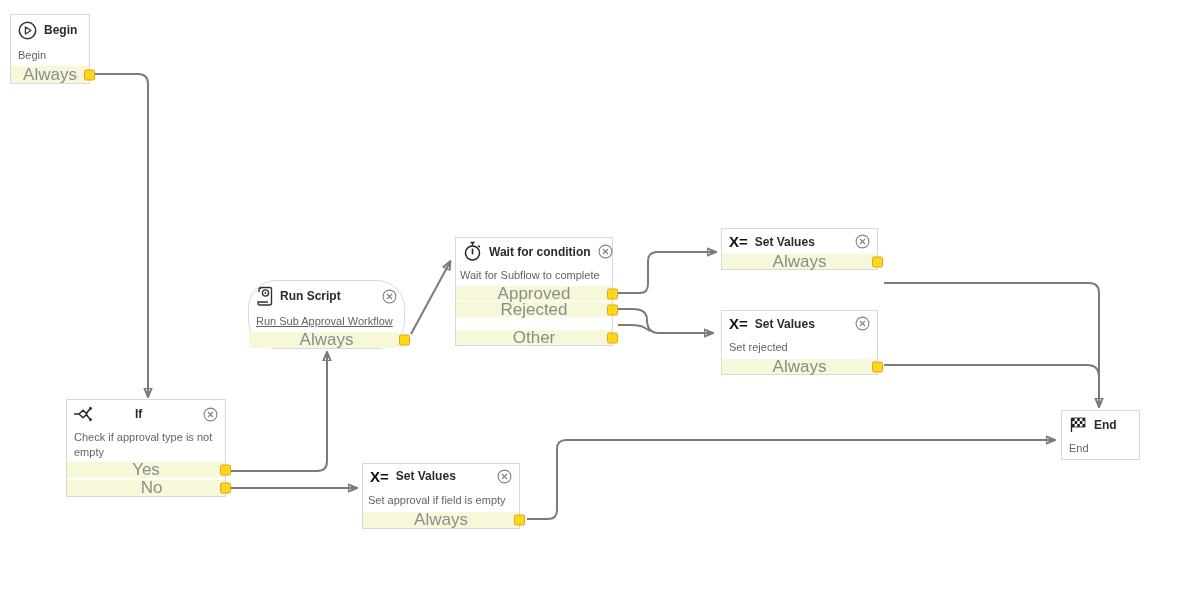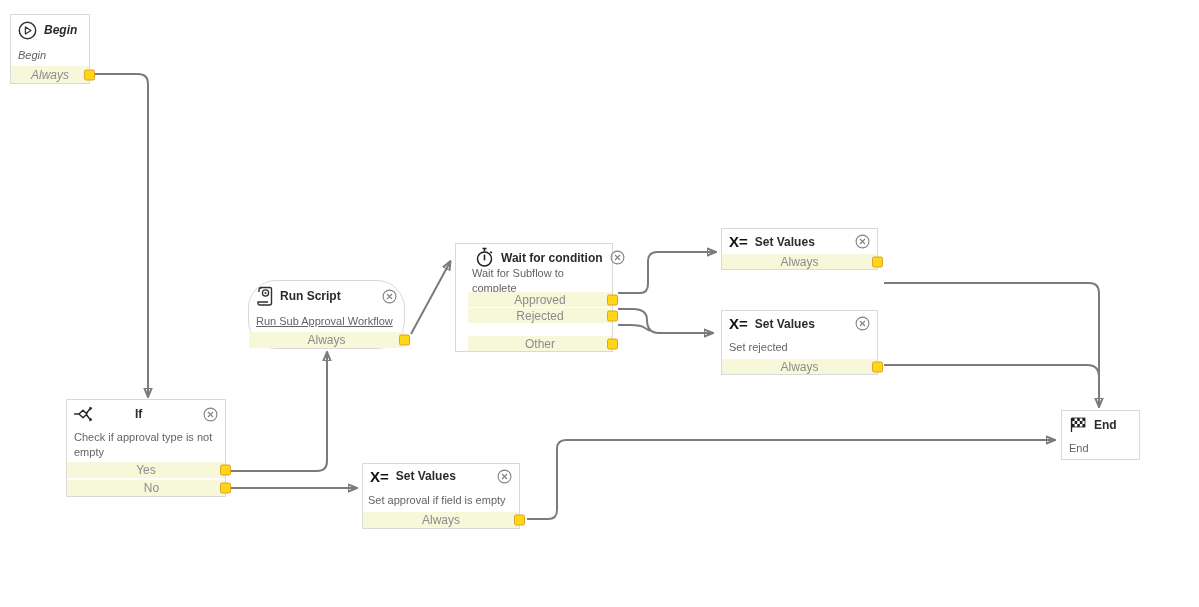--- a/index.html
+++ b/index.html
@@ -16,21 +16,21 @@
   .hdr { display:flex; align-items:center; gap:7px; padding:0 7px; }
   .title { font-weight:bold; font-size:12px; color:#2b2b2b; white-space:nowrap; }
   .close { margin-left:auto; display:flex; cursor:pointer; flex:0 0 auto; }
   .desc {
     font-size:11px; color:#646464; padding:0 7px; box-sizing:border-box;
     display:flex; align-items:center; line-height:15px;
   }
   .row {
     position:relative; background:#f7f7d9; display:flex;
     align-items:center; justify-content:center;
-    font-size:12px; color:#8c8c8c; cursor:pointer;
+    font-size:17px; color:#8c8c8c; cursor:pointer;
   }
   .row + .row { margin-top:2px; }
   .sq {
     position:absolute; right:-6px; top:50%; transform:translateY(-50%);
     width:9px; height:9px; background:#ffd712; border:1px solid #dfa22e;
     border-radius:2px; cursor:crosshair;
   }
   .ic { display:flex; flex:0 0 auto; }
   .xeq { font-weight:800; font-size:15px; color:#111; letter-spacing:0px; flex:0 0 auto; }
 </style>
@@ -50,21 +50,21 @@
     <path d="M231,488 H356" marker-end="url(#arw)"></path>
     <path d="M411,334 L450,262" marker-end="url(#arw)"></path>
     <path d="M618,293 H640 Q648,293 648,284 V261 Q648,252 658,252 H715" marker-end="url(#arw)"></path>
     <path d="M618,309 H633 Q647,309 647,320 Q647,333 659,333 H712" marker-end="url(#arw)"></path>
     <path d="M618,325 H630 Q641,325 645,328 L650,331"></path>
     <path d="M884,283 H1089 Q1099,283 1099,293 V406" marker-end="url(#arw)"></path>
     <path d="M884,365 H1087 Q1099,365 1099,377 V392"></path>
     <path d="M527,519 H548 Q557,519 557,510 V449 Q557,440 566,440 H1054" marker-end="url(#arw)"></path>
   </svg>
 
-  <div class="node" style="left:10px;top:14px;width:80px;font-style:italic;">
+  <div class="node" style="left:10px;top:14px;width:80px;">
     <div class="hdr" style="height:30px;">
       <span class="ic">
         <svg width="19" height="19" viewBox="0 0 19 19">
             <circle cx="9.5" cy="9.5" r="8.2" fill="none" stroke="#333" stroke-width="1.5"></circle>
             <path d="M7.4,6 L13,9.5 L7.4,13 Z" fill="none" stroke="#333" stroke-width="1.3" stroke-linejoin="round"></path>
           </svg>
       </span>
       <span class="title">Begin</span>
     </div>
     <div class="desc" style="height:21px;">Begin</div>
@@ -123,21 +123,21 @@
           </svg>
       </span>
     </div>
     <div class="desc" style="height:21px;text-decoration:underline;">Run Sub Approval Workflow</div>
     <div class="row" style="height:16px;">
       <span>Always</span>
       <span class="sq"></span>
     </div>
   </div>
 
-  <div class="node" style="left:455px;top:243px;width:158px;padding-left:12px;">
+  <div class="node" style="left:455px;top:237px;width:158px;">
     <div class="hdr" style="height:27px;">
       <span class="ic">
         <svg width="19" height="21" viewBox="0 0 19 21">
             <circle cx="9.5" cy="12" r="7" fill="none" stroke="#222" stroke-width="1.5"></circle>
             <path d="M7.5,1.5 H11.5 M9.5,1.8 V4.6" stroke="#222" stroke-width="1.5" fill="none"></path>
             <path d="M15.3,4.6 L16.8,6.1" stroke="#222" stroke-width="1.5"></path>
             <path d="M9.5,12 V7.6" stroke="#222" stroke-width="1.6"></path>
             <circle cx="9.5" cy="12.6" r="0.9" fill="#222"></circle>
           </svg>
       </span>

